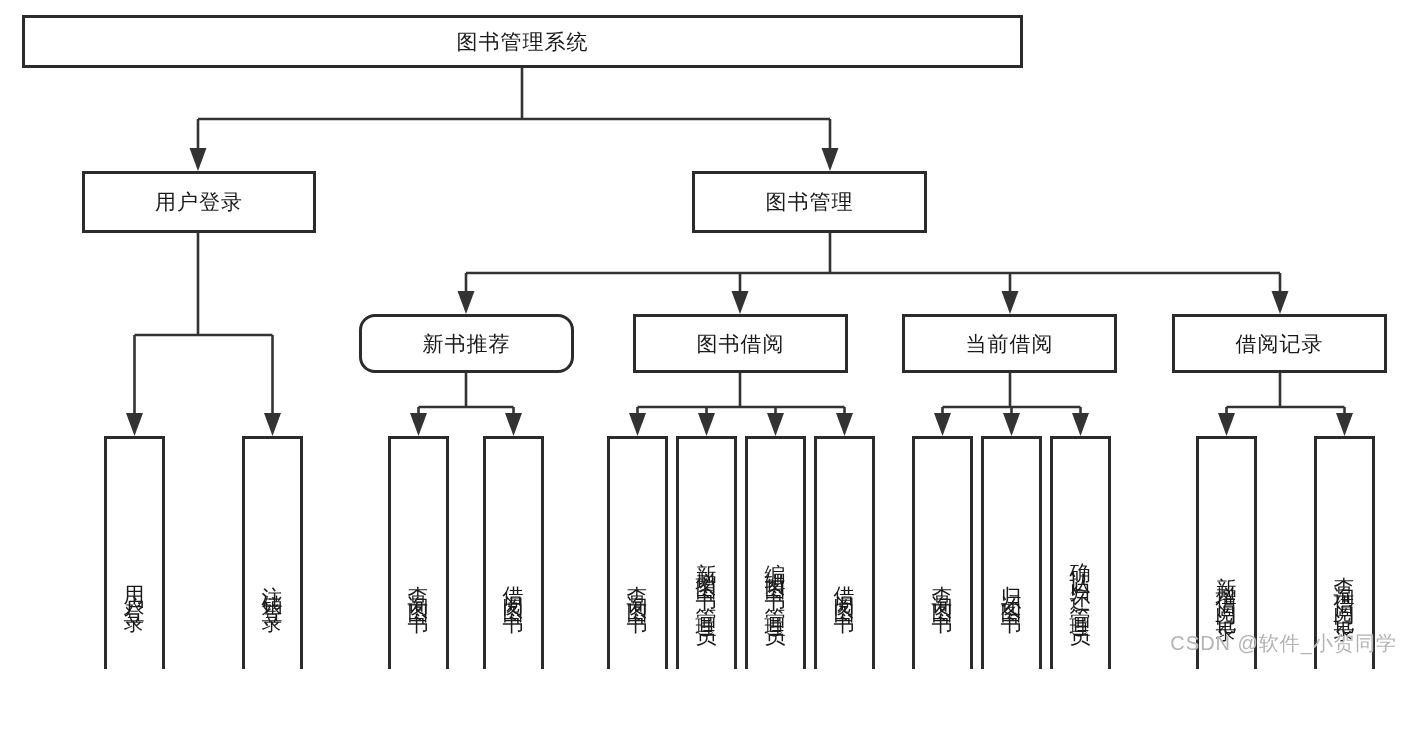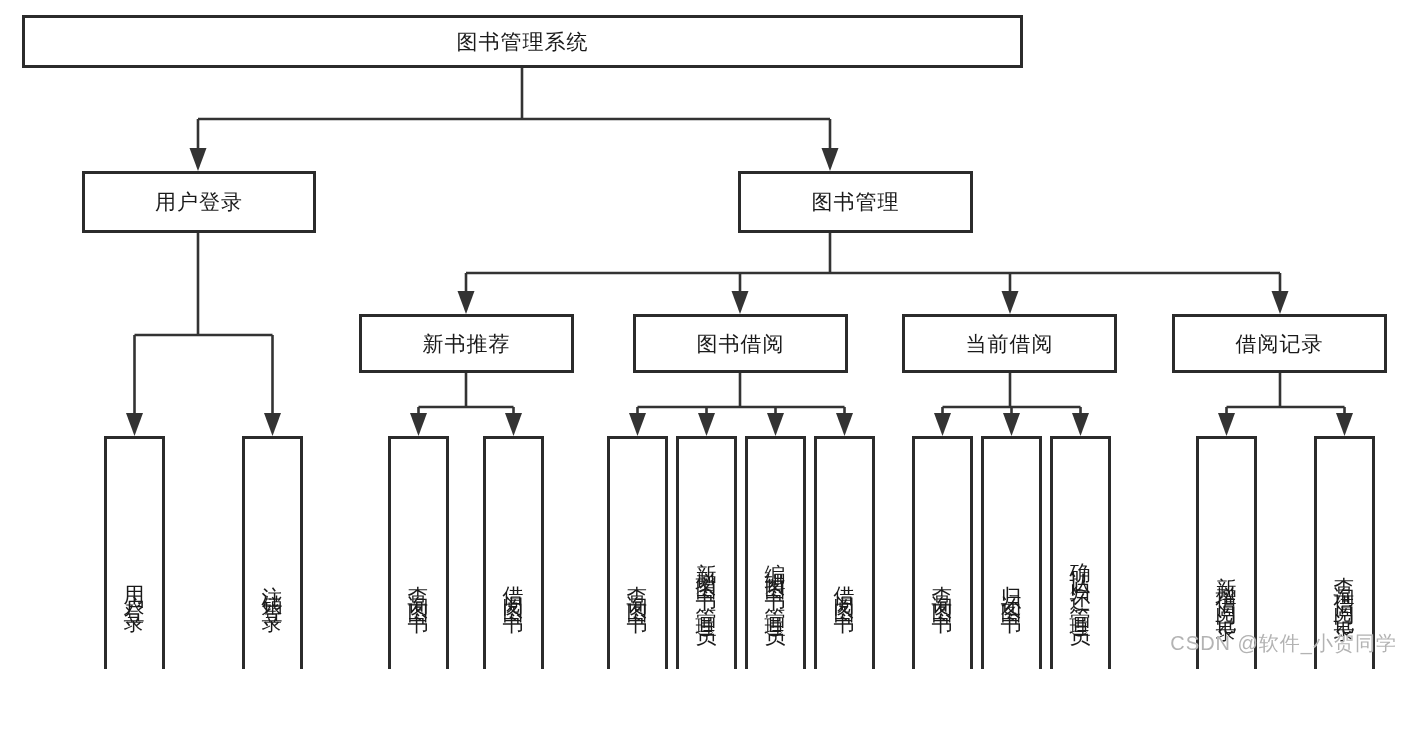--- a/index.html
+++ b/index.html
@@ -43,22 +43,22 @@
   .leaf .vtext {
     writing-mode: vertical-rl;
     text-orientation: mixed;
     letter-spacing: 9px;
     font-size: 21px;
     line-height: 1;
   }
   
   .n-root        { left: 22px;   top: 15px;  width: 1001px; height: 53px; }
   .n-user-login  { left: 82px;   top: 171px; width: 234px;  height: 62px; }
-  .n-book-mgmt   { left: 738px;  top: 171px; width: 235px;  height: 62px; text-align: right; }
-  .n-new-rec     { left: 359px;  top: 314px; width: 215px;  height: 59px; }
+  .n-book-mgmt   { left: 692px;  top: 171px; width: 235px;  height: 62px; text-align: right; }
+  .n-new-rec     { left: 359px;  top: 314px; width: 215px;  height: 59px; border-radius: 16px; }
   .n-book-borrow { left: 633px;  top: 314px; width: 215px;  height: 59px; }
   .n-current     { left: 902px;  top: 314px; width: 215px;  height: 59px; }
   .n-record      { left: 1172px; top: 314px; width: 215px;  height: 59px; }
   .leaf { top: 436px; width: 61px; height: 301px; }
   .lf-login      { left: 104px; }
   .lf-logout     { left: 242px; }
   .lf-nr-query   { left: 388px; }
   .lf-nr-borrow  { left: 483px; }
   .lf-bb-query   { left: 607px; }
   .lf-bb-add     { left: 676px; }

